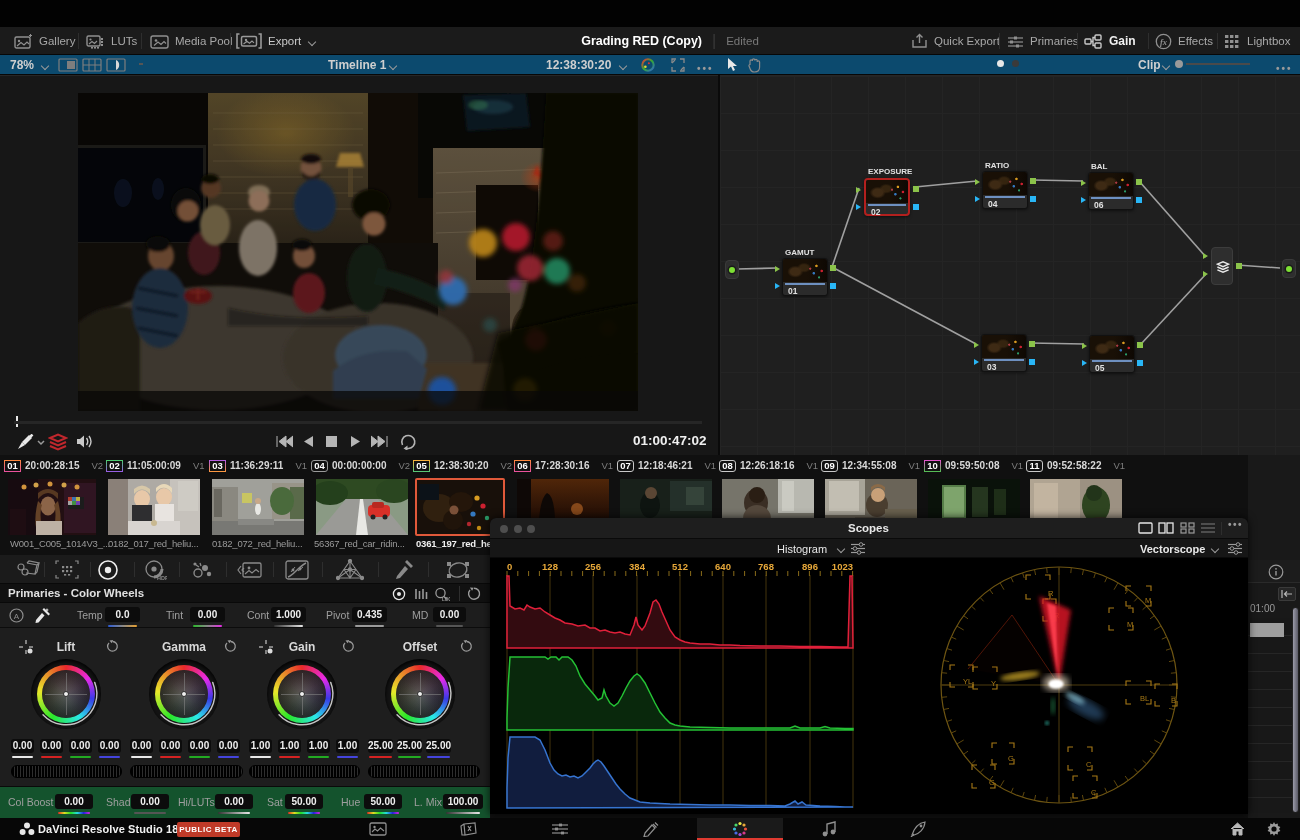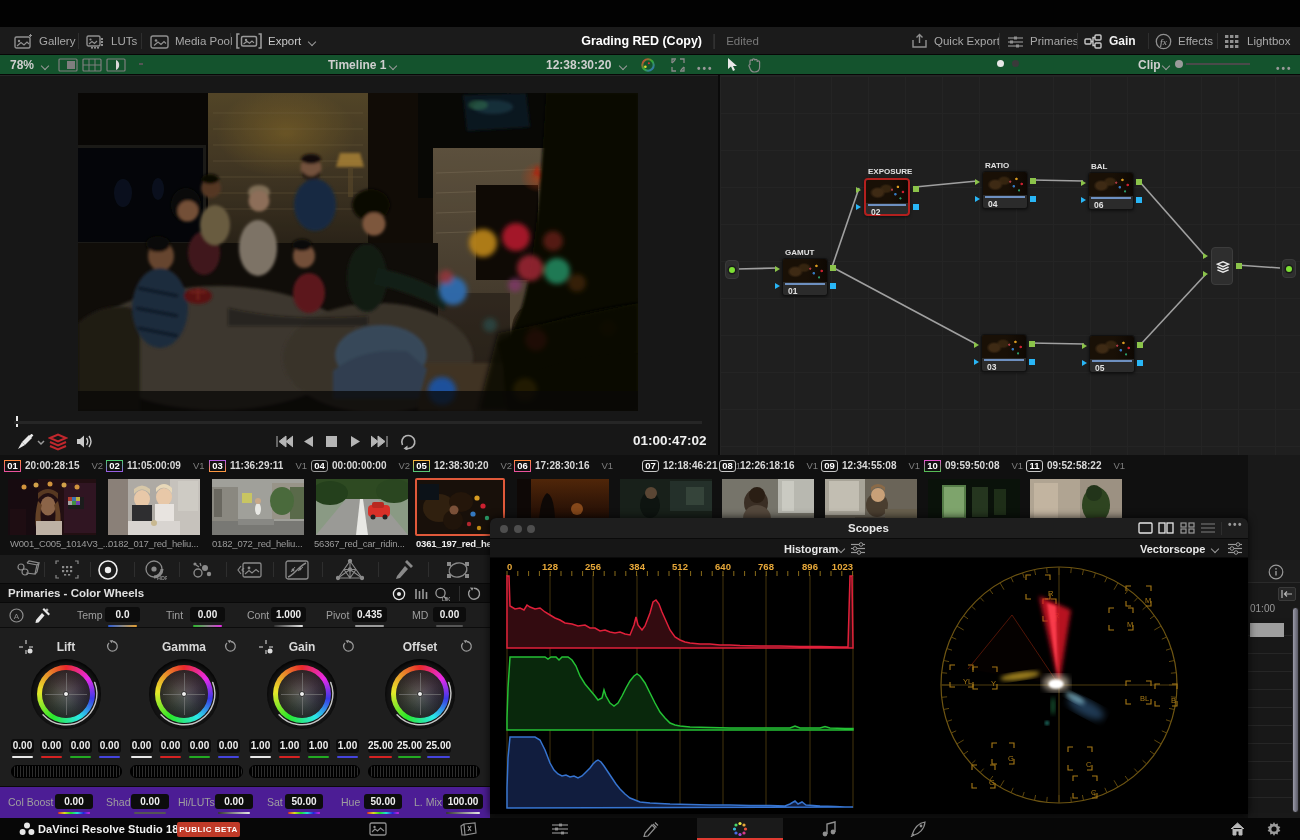--- a/index.html
+++ b/index.html
@@ -5,21 +5,21 @@
 .abs{position:absolute}
 .sep{position:absolute;width:1px;background:#2e2e2e}
 .chev{display:inline-block;width:7px;height:7px;position:relative}
 .chev:after{content:"";position:absolute;left:0;top:1px;width:5px;height:5px;border-right:1.5px solid #9a9a9a;border-bottom:1.5px solid #9a9a9a;transform:rotate(45deg)}
 
 #winbar{position:absolute;left:0;top:0;width:1300px;height:27px;background:#020202}
 #topbar{position:absolute;left:0;top:27px;width:1300px;height:28px;background:#1b1b1b;border-bottom:1px solid #070707}
 .tbtn{position:absolute;top:0;height:28px;display:flex;align-items:center;gap:6px;color:#a8a8a8;font-size:11.5px}
 #title{position:absolute;top:27px;height:28px;left:560px;width:220px;display:flex;align-items:center;justify-content:center;gap:10px}
 
-#bar2{position:absolute;left:0;top:55px;width:1300px;height:20px;background:#14532d;border-bottom:1px solid #070707}
+#bar2{position:absolute;left:0;top:55px;width:1300px;height:20px;background:#0c4a6e;border-bottom:1px solid #070707}
 #bar2 .lbl{position:absolute;font-size:12px;font-weight:bold;color:#cfcfcf}
 
 #viewer{position:absolute;left:0;top:75px;width:719px;height:380px;background:#171717;border-top:1px solid #262626}
 #vimg{position:absolute;left:78px;top:17px;width:560px;height:318px;background:#090603;overflow:hidden}
 #scrub{position:absolute;left:14px;top:345px;width:688px;height:3px;background:#262626}
 #transport{position:absolute;left:0;top:355px;width:719px;height:25px}
 
 #nodepane{position:absolute;left:720px;top:75px;width:580px;height:380px;background:#1f1f1f;border-top:1px solid #262626;
  background-image:linear-gradient(#242424 1px,transparent 1px),linear-gradient(90deg,#242424 1px,transparent 1px);background-size:37px 37px}
 .node{position:absolute;width:46px;border-radius:3px;background:#2b2b2b;border:1px solid #111;box-shadow:0 1px 3px rgba(0,0,0,.5);overflow:visible}
@@ -529,21 +529,21 @@
 <div class="chead" style="left:413px">
       <span class="cnum" style="border-image:linear-gradient(180deg,#ffb03a,#50c878) 1">05</span>
       <span>12:38:30:20</span>
       <span class="vtag" style="margin-left:8px">V2</span>
     </div>
 <div class="chead" style="left:514px">
       <span class="cnum" style="border-image:linear-gradient(180deg,#ff8a3a,#e850a0) 1">06</span>
       <span>17:28:30:16</span>
       <span class="vtag" style="margin-left:8px">V1</span>
     </div>
-<div class="chead" style="left:642px">
+<div class="chead" style="left:617px">
       <span class="cnum" style="border-color:#c8c8c8">07</span>
       <span>12:18:46:21</span>
       <span class="vtag" style="margin-left:8px">V1</span>
     </div>
 <div class="chead" style="left:719px">
       <span class="cnum" style="border-color:#c8c8c8">08</span>
       <span>12:26:18:16</span>
       <span class="vtag" style="margin-left:8px">V1</span>
     </div>
 <div class="chead" style="left:821px">
@@ -970,21 +970,21 @@
 <div class="vbox" style="left:368px;top:184px;width:25px;height:14px;line-height:14px">25.00</div>
 <span class="ul" style="left:369px;top:200.5px;width:23px;background:#d42222"></span>
 <div class="vbox" style="left:397px;top:184px;width:25px;height:14px;line-height:14px">25.00</div>
 <span class="ul" style="left:398px;top:200.5px;width:23px;background:#22aa22"></span>
 <div class="vbox" style="left:426px;top:184px;width:25px;height:14px;line-height:14px">25.00</div>
 <span class="ul" style="left:427px;top:200.5px;width:23px;background:#4444dd"></span>
 <div class="ribbed" style="left:11px;top:210px;width:111px"></div>
 <div class="ribbed" style="left:130px;top:210px;width:113px"></div>
 <div class="ribbed" style="left:249px;top:210px;width:111px"></div>
 <div class="ribbed" style="left:368px;top:210px;width:112px"></div>
-<div class="abs" style="left:0;top:231px;width:490px;height:32px;background:#4c1d95;border-top:1px solid #0a0a0a">
+<div class="abs" style="left:0;top:231px;width:490px;height:32px;background:#14532d;border-top:1px solid #0a0a0a">
  <span class="plab" style="left:8px;top:9px">Col Boost</span>
  <div class="vbox" style="left:55px;top:7px;width:38px;height:15px;line-height:15px">0.00</div>
  <span class="ul" style="left:58px;top:24.5px;width:32px;background:linear-gradient(90deg,#d22,#dd2,#2d2,#2dd,#22d,#d2d)"></span>
  <span class="plab" style="left:106px;top:9px">Shad</span>
  <div class="vbox" style="left:131px;top:7px;width:38px;height:15px;line-height:15px">0.00</div>
  <span class="ul" style="left:134px;top:24.5px;width:32px;background:#555"></span>
  <span class="plab" style="left:178px;top:9px">Hi/LUTs</span>
  <div class="vbox" style="left:215px;top:7px;width:38px;height:15px;line-height:15px">0.00</div>
  <span class="ul" style="left:218px;top:24.5px;width:32px;background:linear-gradient(90deg,#333,#e8e8e8)"></span>
  <span class="plab" style="left:267px;top:9px">Sat</span>
@@ -1041,21 +1041,21 @@
         <g stroke="#5a5a5a" stroke-width="1.6">
           <line x1="1" y1="2" x2="15" y2="2"></line>
           <line x1="1" y1="6" x2="15" y2="6"></line>
           <line x1="1" y1="10" x2="15" y2="10"></line>
         </g>
       </svg>
       <div class="sep" style="left:731px;top:4px;height:13px"></div>
       <span class="abs" style="left:738px;top:1px;color:#9a9a9a;font-weight:bold;letter-spacing:1.5px;font-size:10px">•••</span>
     </div>
     <div id="scsub">
-      <span class="abs" style="left:294px;top:3.5px;font-size:11px;font-weight:bold;color:#e8e8e8">Histogram</span>
+      <span class="abs" style="left:287px;top:3.5px;font-size:11px;font-weight:normal;color:#e8e8e8">Histogram</span>
       <span class="chev" style="position:absolute;left:348px;top:6px"></span>
       <svg class="abs" style="left:360px;top:3px" width="16" height="13" viewBox="0 0 16 13">
         <g stroke="#9a9a9a" stroke-width="1.2">
           <line x1="1" y1="2.5" x2="15" y2="2.5"></line>
           <line x1="1" y1="6.5" x2="15" y2="6.5"></line>
           <line x1="1" y1="10.5" x2="15" y2="10.5"></line>
         </g>
         <circle cx="11" cy="2.5" r="1.8" fill="#161616" stroke="#9a9a9a"></circle>
         <circle cx="5" cy="6.5" r="1.8" fill="#161616" stroke="#9a9a9a"></circle>
         <circle cx="9" cy="10.5" r="1.8" fill="#161616" stroke="#9a9a9a"></circle>

